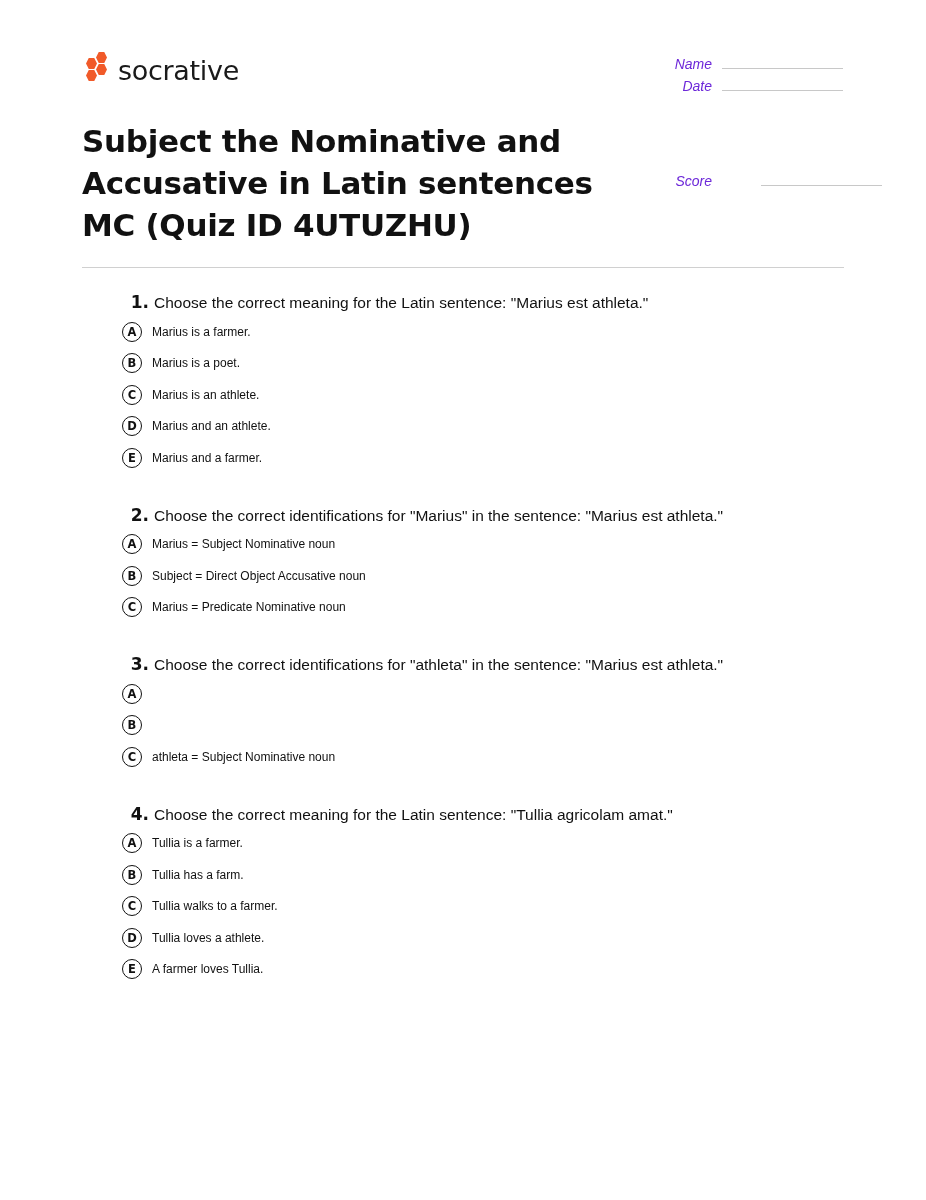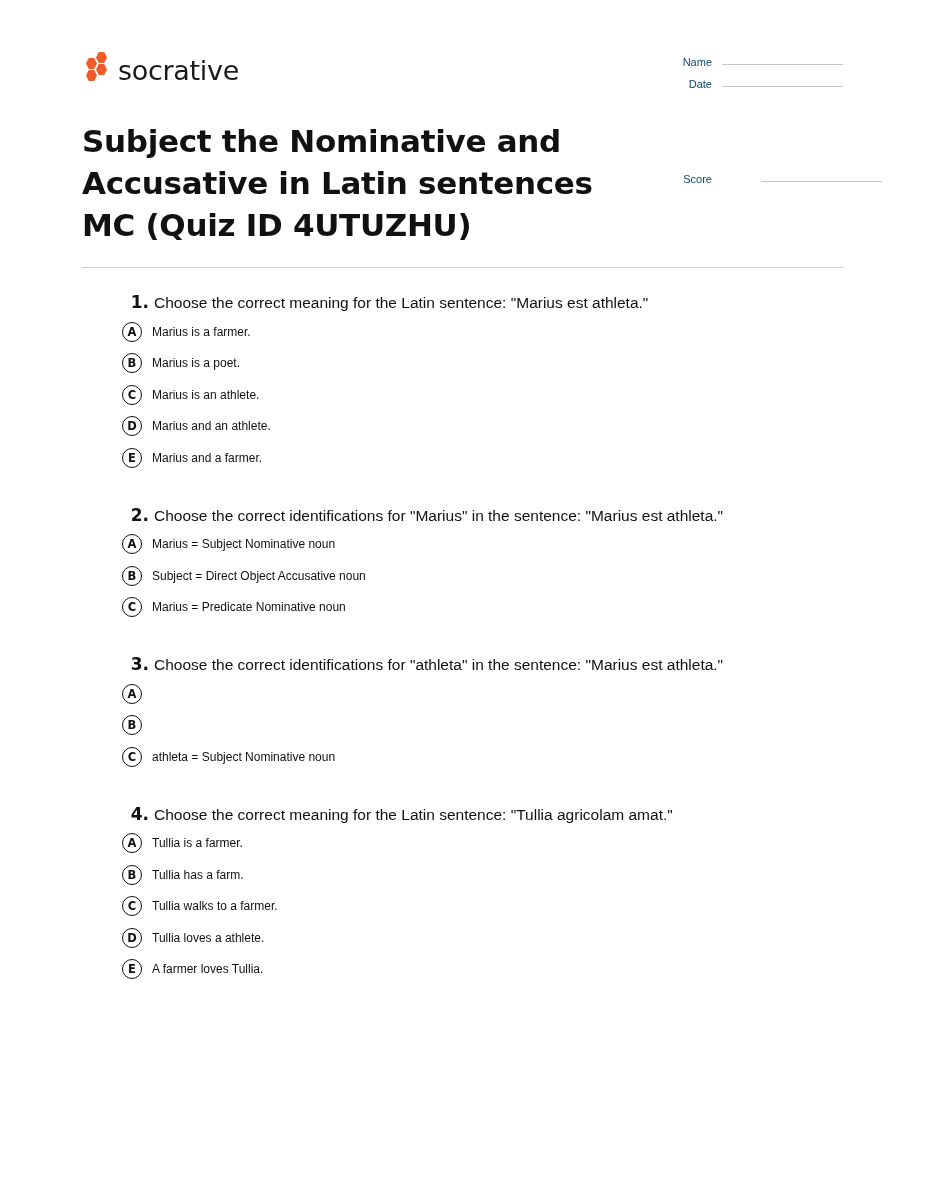--- a/index.html
+++ b/index.html
@@ -3,21 +3,21 @@
 <meta charset="utf-8">
 <style>
   html, body { margin: 0; padding: 0; background: #ffffff; }
   body { width: 926px; height: 1200px; position: relative; overflow: hidden; font-family: "Liberation Sans", sans-serif; color: #111; }
   .logo { position: absolute; left: 82px; top: 52px; display: flex; align-items: center; }
   .logo-mark { width: 28px; height: 36px; position: relative; }
   .hex { position: absolute; width: 11px; height: 11px; background: #f15a29; clip-path: polygon(25% 0, 75% 0, 100% 50%, 75% 100%, 25% 100%, 0 50%); }
   .logo-text { font-family: "DejaVu Sans", sans-serif; font-size: 27px; font-weight: 500; margin-left: 8px; letter-spacing: -0.3px; color: #1a1a1a; }
   .title { position: absolute; left: 82px; top: 120px; width: 560px; font-family: "DejaVu Sans", sans-serif; font-size: 31px; font-weight: bold; line-height: 42px; color: #111; letter-spacing: -0.3px; }
   .field { position: absolute; display: flex; align-items: flex-end; }
-  .field-label { width: 80px; text-align: right; font-size: 11px; color: #0c4a6e; }
+  .field-label { width: 80px; text-align: right; font-size: 14px; color: #6d28d9; font-style: italic; }
   .field-line { width: 121px; border-bottom: 1px solid #c8c8c8; margin-left: 10px; height: 1px; margin-bottom: 3px; }
   .divider { position: absolute; left: 82px; top: 267px; width: 762px; height: 1px; background: #d0d0d0; }
   .questions { position: absolute; left: 120px; top: 292px; width: 720px; }
   .question { margin-bottom: 31px; }
   .q-row { display: flex; align-items: baseline; height: 24px; }
   .q-num { width: 34px; text-align: right; font-family: "DejaVu Sans", sans-serif; font-weight: bold; font-size: 17px; padding-right: 0; box-sizing: border-box; }
   .q-text { margin-left: 0; font-size: 15.5px; color: #111; padding-left: 0; position: relative; left: 0; }
   .q-row .q-text { margin-left: 0; }
   .opt { display: flex; align-items: center; height: 31.5px; }
   .opt-badge { width: 20px; height: 20px; border: 1.5px solid #111; border-radius: 50%; display: flex; align-items: center; justify-content: center; font-size: 11.5px; font-weight: bold; box-sizing: border-box; font-family: "DejaVu Sans", sans-serif; margin-left: 2px; }

